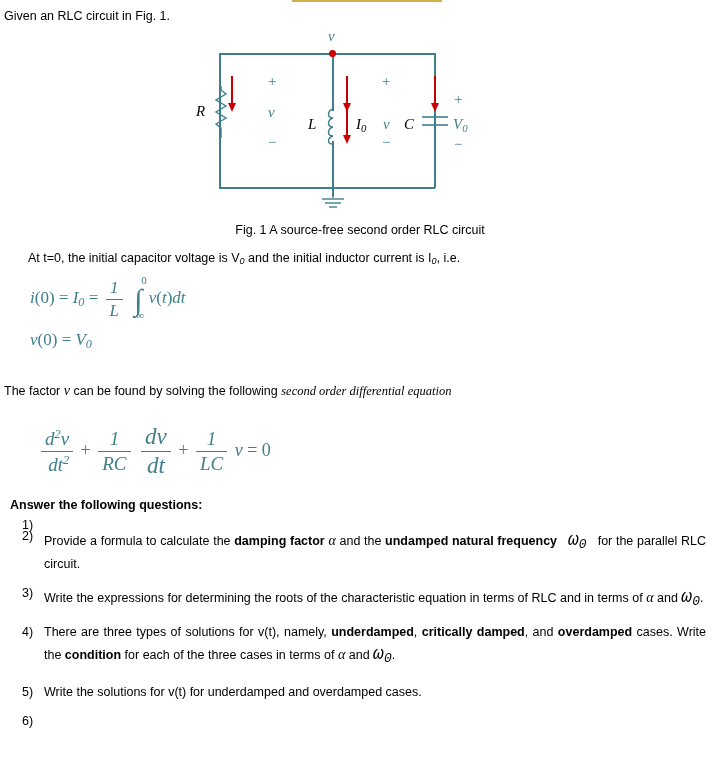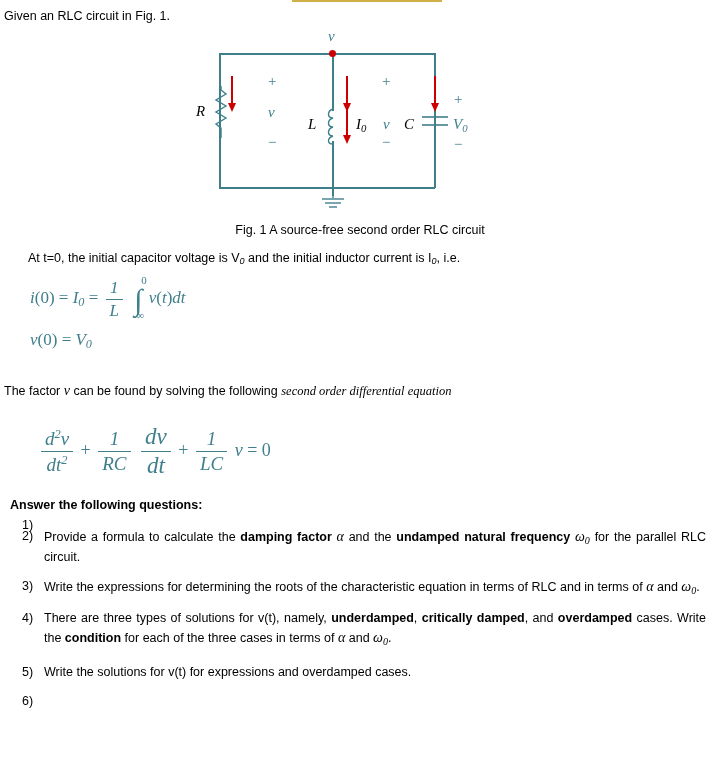--- a/index.html
+++ b/index.html
@@ -216,23 +216,23 @@
     text-align: left;
   }
   b { font-weight: bold; }
   i { font-style: italic; font-family: Liberation Serif, serif; }
   .gk {
     font-family: "Liberation Serif", serif;
     font-style: italic;
     font-size: 14px;
   }
   .gkw {
-    font-family: Liberation Serif, serif;
-    font-style: italic;
-    font-size: 14px;
+    font-family: Liberation Mono, monospace;
+    font-style: italic;
+    font-size: 18px;
   }
 </style>
 </head>
 <body>
 
 <div class="page">
 
   <div class="line-top"></div>
 
   <div class="txt intro">Given an RLC circuit in Fig. 1.</div>
@@ -328,21 +328,21 @@
     <span class="it">v</span>(0)
     <span> = </span>
     <span class="it">V<span class="sub">0</span></span>
   </div>
 
   <div class="txt line3">
     <span>The factor </span><span style="font-family:'Liberation Serif',serif; font-style:italic; font-size:14px;">v</span><span> can be found by solving the following </span><i>second order differential equation</i>
   </div>
 
   <div class="eq3">
-    <span class="frac" style="font-size:19px;">
+    <span class="frac" style="font-size:19px;text-align:right;">
       <span class="num">d<sup style="font-size:0.65em;">2</sup>v</span>
       <span class="den">dt<sup style="font-size:0.65em;">2</sup></span>
     </span>
     <span>+</span>
     <span class="frac" style="font-size:19px;">
       <span class="num">1</span>
       <span class="den">RC</span>
     </span>
     <span class="frac" style="font-size:23px;">
       <span class="num">dv</span>
@@ -374,21 +374,21 @@
       <span>Write the expressions for determining the roots of the characteristic equation in terms of RLC and in terms of </span><span class="gk">α</span><span> and </span><span class="gkw">ω<span class="sub">0</span></span><span>.</span>
     </li>
 
     <li>
       <span class="num">4)</span>
       <span>There are three types of solutions for v(t), namely, </span><b>underdamped</b><span>, </span><b>critically damped</b><span>, and </span><b>overdamped</b><span> cases. Write the </span><b>condition</b><span> for each of the three cases in terms of </span><span class="gk">α</span><span> and </span><span class="gkw">ω<span class="sub">0</span></span><span>.</span>
     </li>
 
     <li style="margin-top:14px;">
       <span class="num">5)</span>
-      <span>Write the solutions for v(t) for expressions and overdamped cases.</span>
+      <span>Write the solutions for v(t) for underdamped and overdamped cases.</span>
     </li>
 
     <li>
       <span class="num">6)</span>
     </li>
   </ol>
 
 </div>
 
 </body></html>

